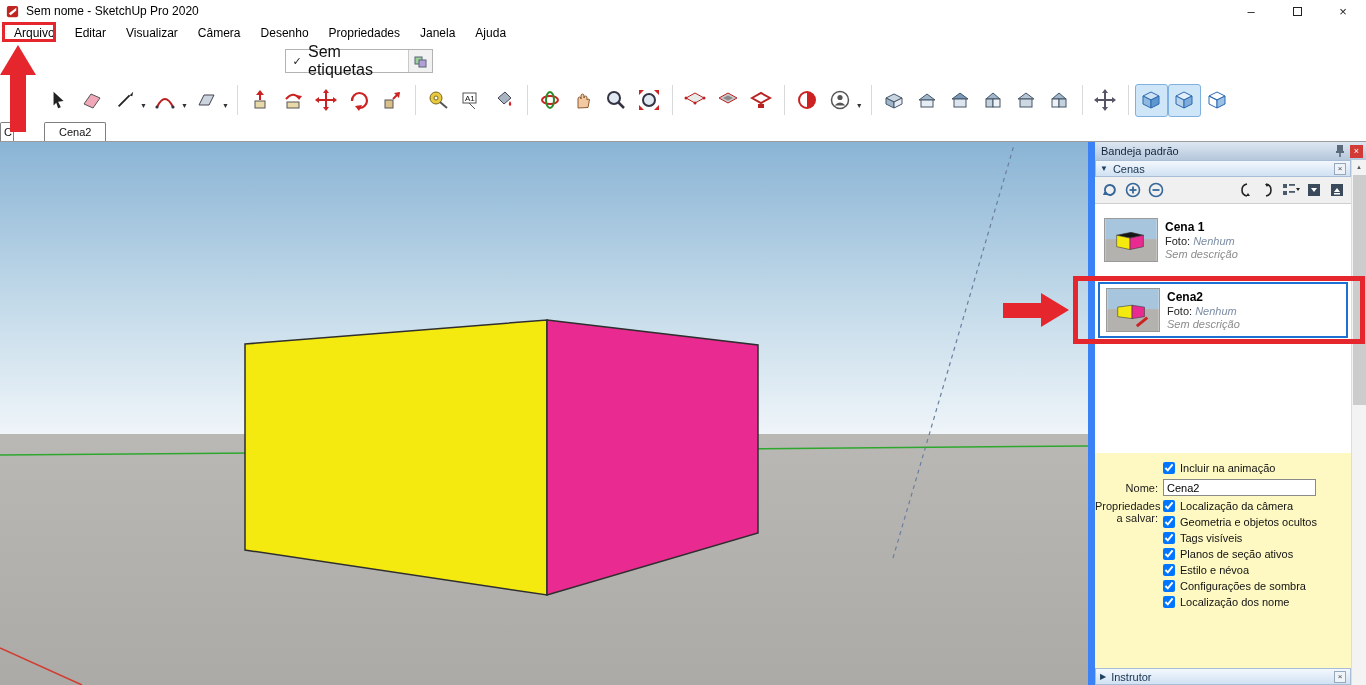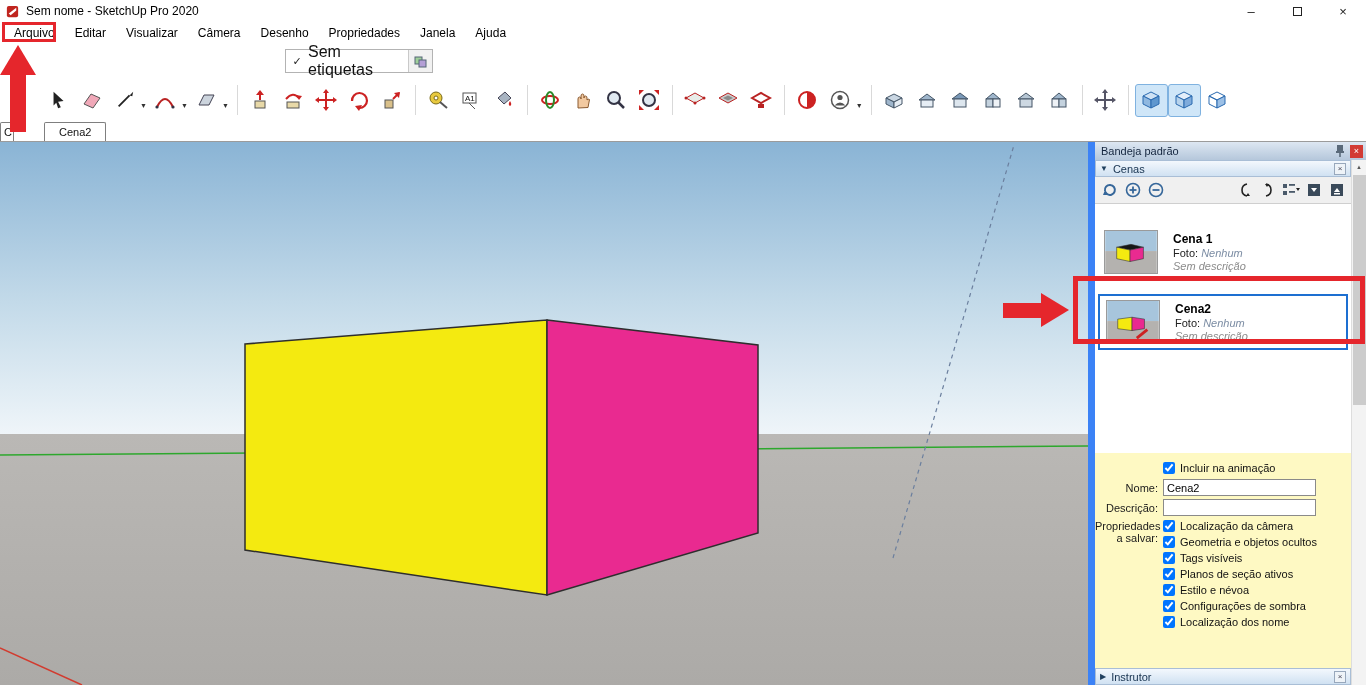--- a/index.html
+++ b/index.html
@@ -53,21 +53,21 @@
   .sec-header { height:17px; display:flex; align-items:center; gap:5px; padding:0 4px; background:linear-gradient(#f3f8fd,#d0e1f2); border:1px solid #a9bed6; color:#16324f; }
   .sec-tri { font-size:8px; color:#20405f; }
   .sec-title { font-size:11px; }
   .sec-x { margin-left:auto; width:12px; height:12px; border:1px solid #98a8bc; background:#eef3f8; font-size:8px; line-height:10px; text-align:center; color:#445; }
 
   .scene-toolbar { height:26px; display:flex; align-items:center; padding:0 5px; gap:4px; background:#f0f0f0; }
   .scene-toolbar .sp { flex:1; }
   .sicon { width:19px; height:19px; display:flex; align-items:center; justify-content:center; }
 
   .scene-list { height:250px; background:#fff; border-top:1px solid #cfcfcf; padding-top:6px; }
-  .scene-item { display:flex; gap:15px; padding:4px 6px; margin:16px 3px; background:#fff; }
+  .scene-item { display:flex; gap:7px; padding:4px 6px; margin:4px 3px; background:#fff; }
   .scene-item.selected { border:2px solid #1d6fd1; margin-top:16px; }
   .thumb { width:54px; height:44px; border:1px solid #9a9a9a; flex:0 0 auto; }
   .scene-text { display:flex; flex-direction:column; gap:1px; padding-top:2px; }
   .sname { font-weight:bold; font-size:12px; color:#000; }
   .sfoto { font-size:11px; color:#222; }
   .sfoto .nv { font-style:italic; color:#7b8ca3; }
   .sdesc { font-style:italic; color:#8b8b8b; font-size:11px; }
 
   .form-area { flex:1; padding-top:9px; }
   .inc-row { margin-left:68px; display:flex; align-items:center; gap:5px; margin-bottom:5px; }
@@ -518,24 +518,20 @@
 
           <div class="form-area">
             <div class="inc-row">
               <input type="checkbox" checked="" style="">
               <span>Incluir na animação</span>
             </div>
             <div class="frow">
               <span class="flabel">Nome:</span>
               <input class="ftext" type="text" value="Cena2" style="">
             </div>
-            <div class="frow">
-              <span class="flabel">Descrição:</span>
-              <input class="ftext" type="text" value="" style="">
-            </div>
             <div class="props-row">
               <span class="flabel">Propriedades a salvar:</span>
               <div class="props-list">
                 <span class="prop">
                     <input type="checkbox" checked="" style="">
                     <span>Localização da câmera</span>
                   </span>
                 <span class="prop">
                     <input type="checkbox" checked="" style="">
                     <span>Geometria e objetos ocultos</span>

